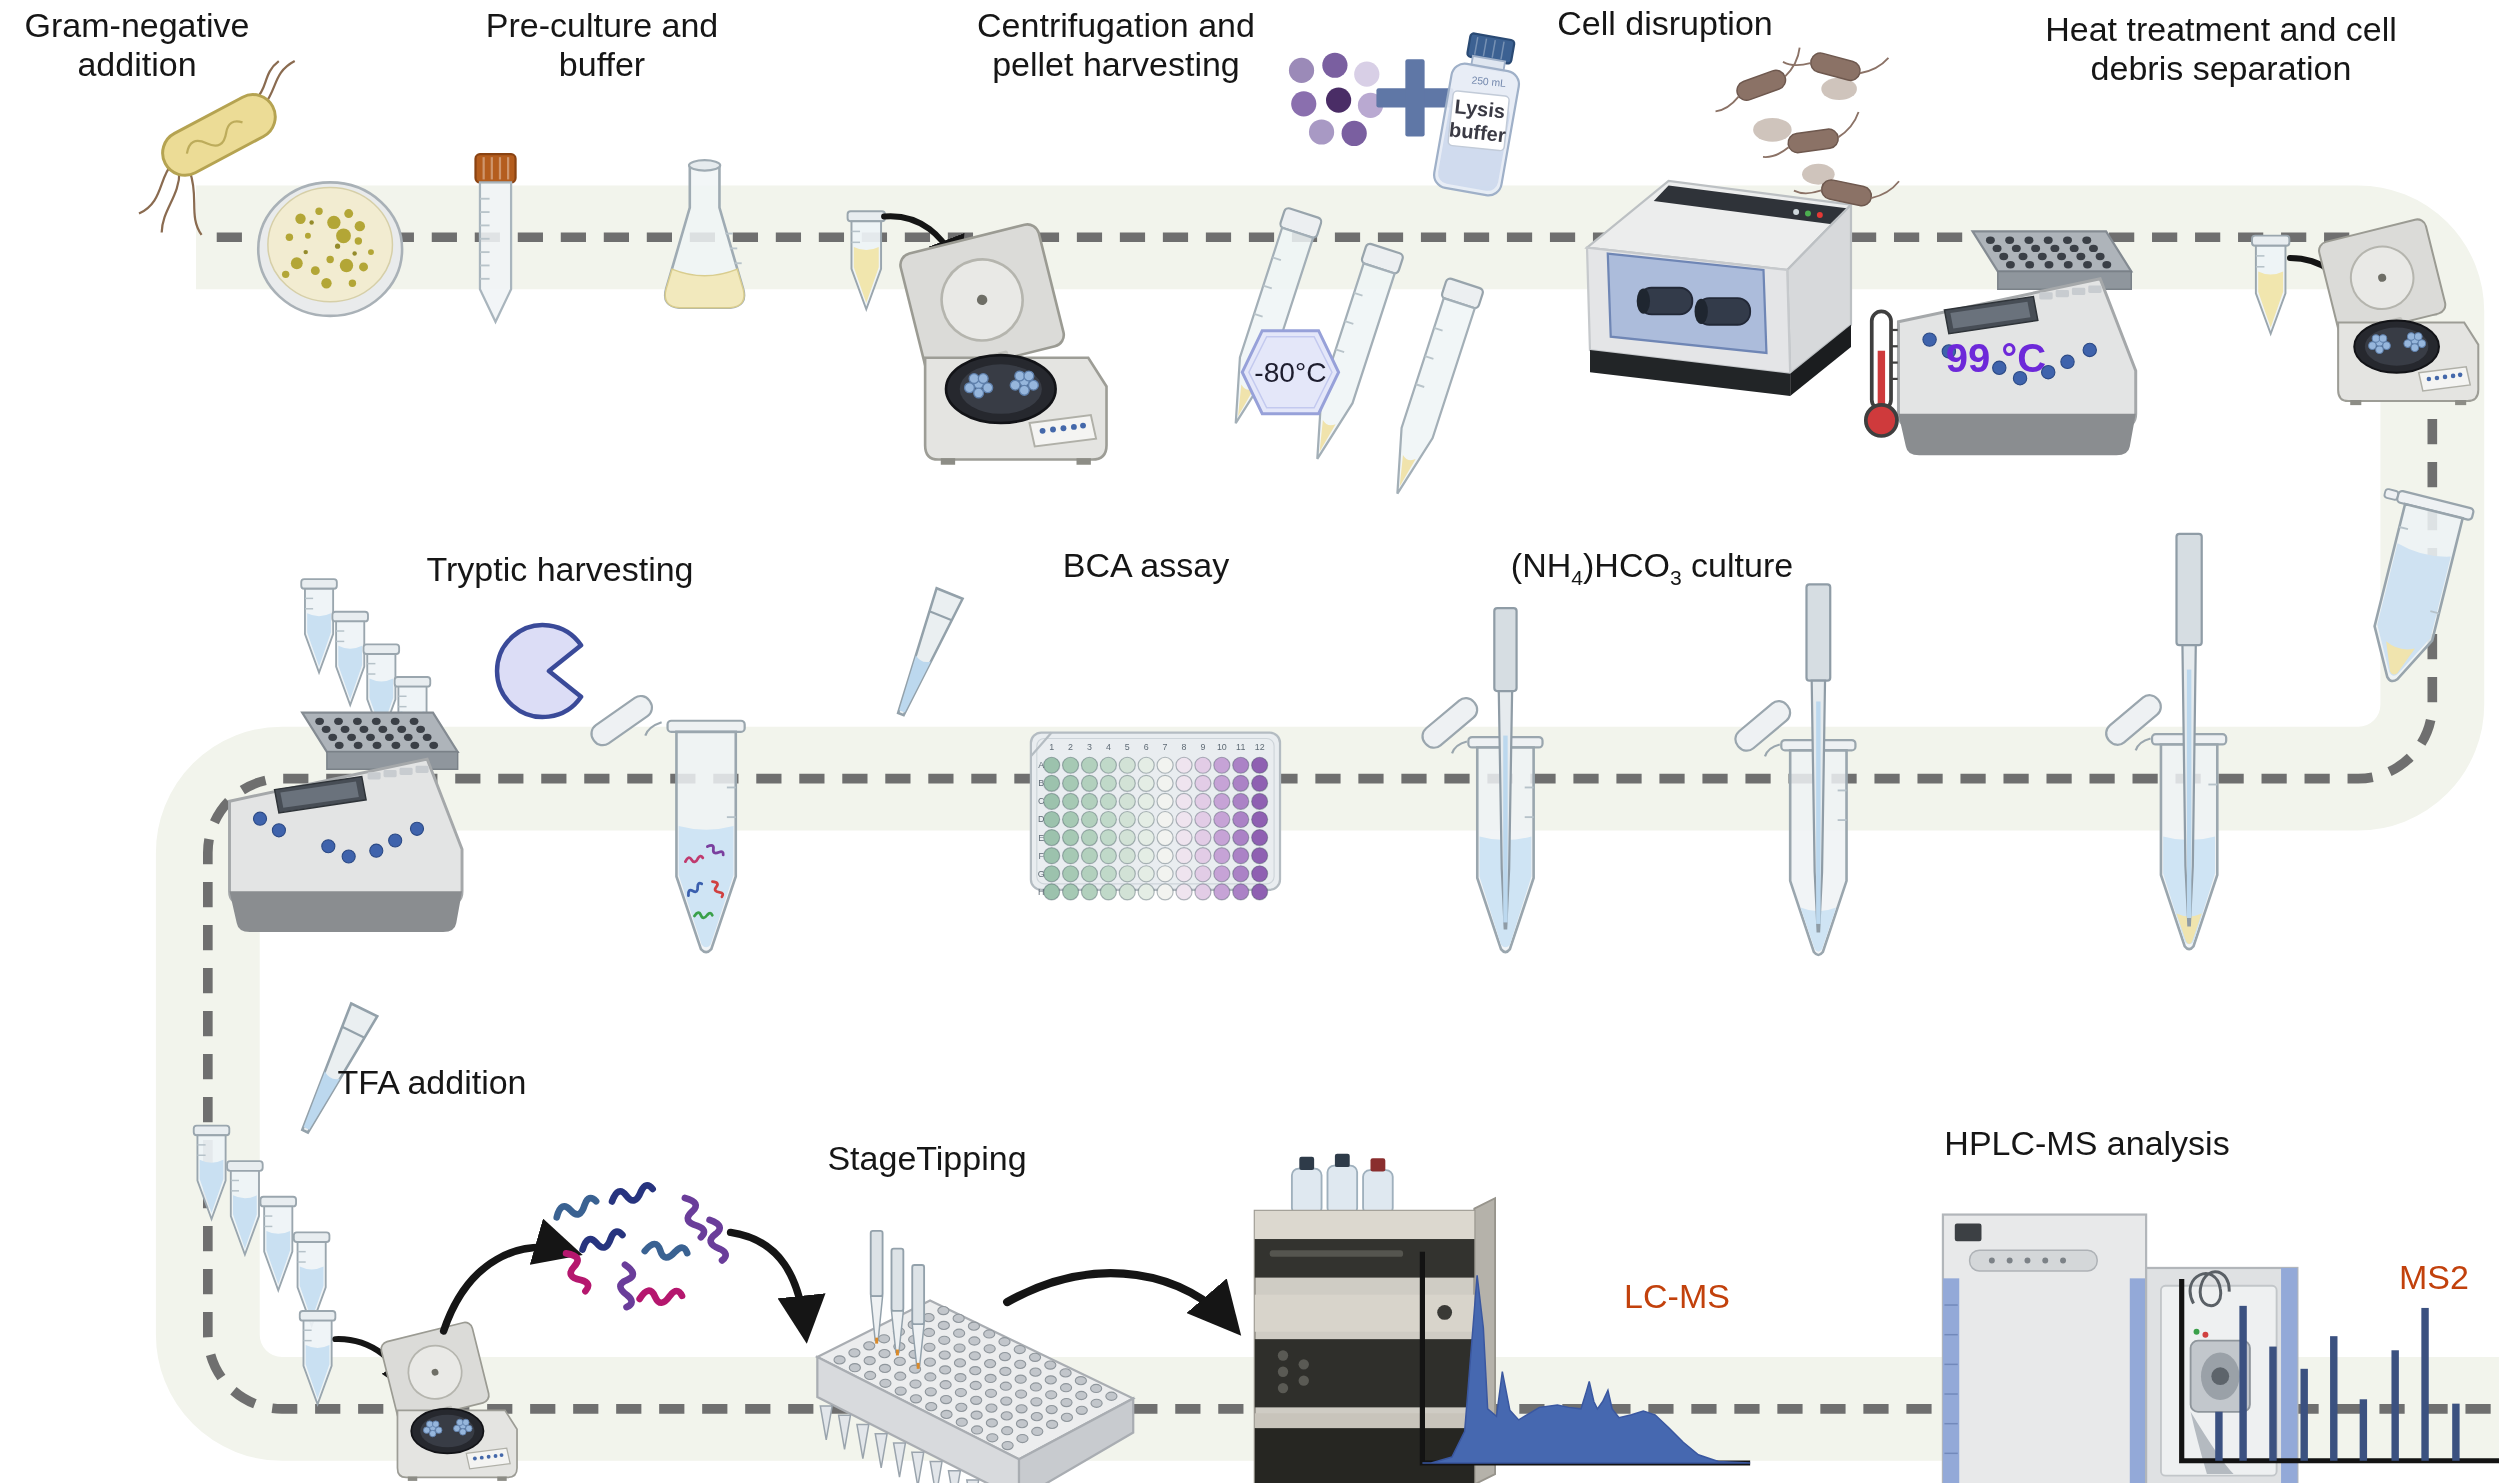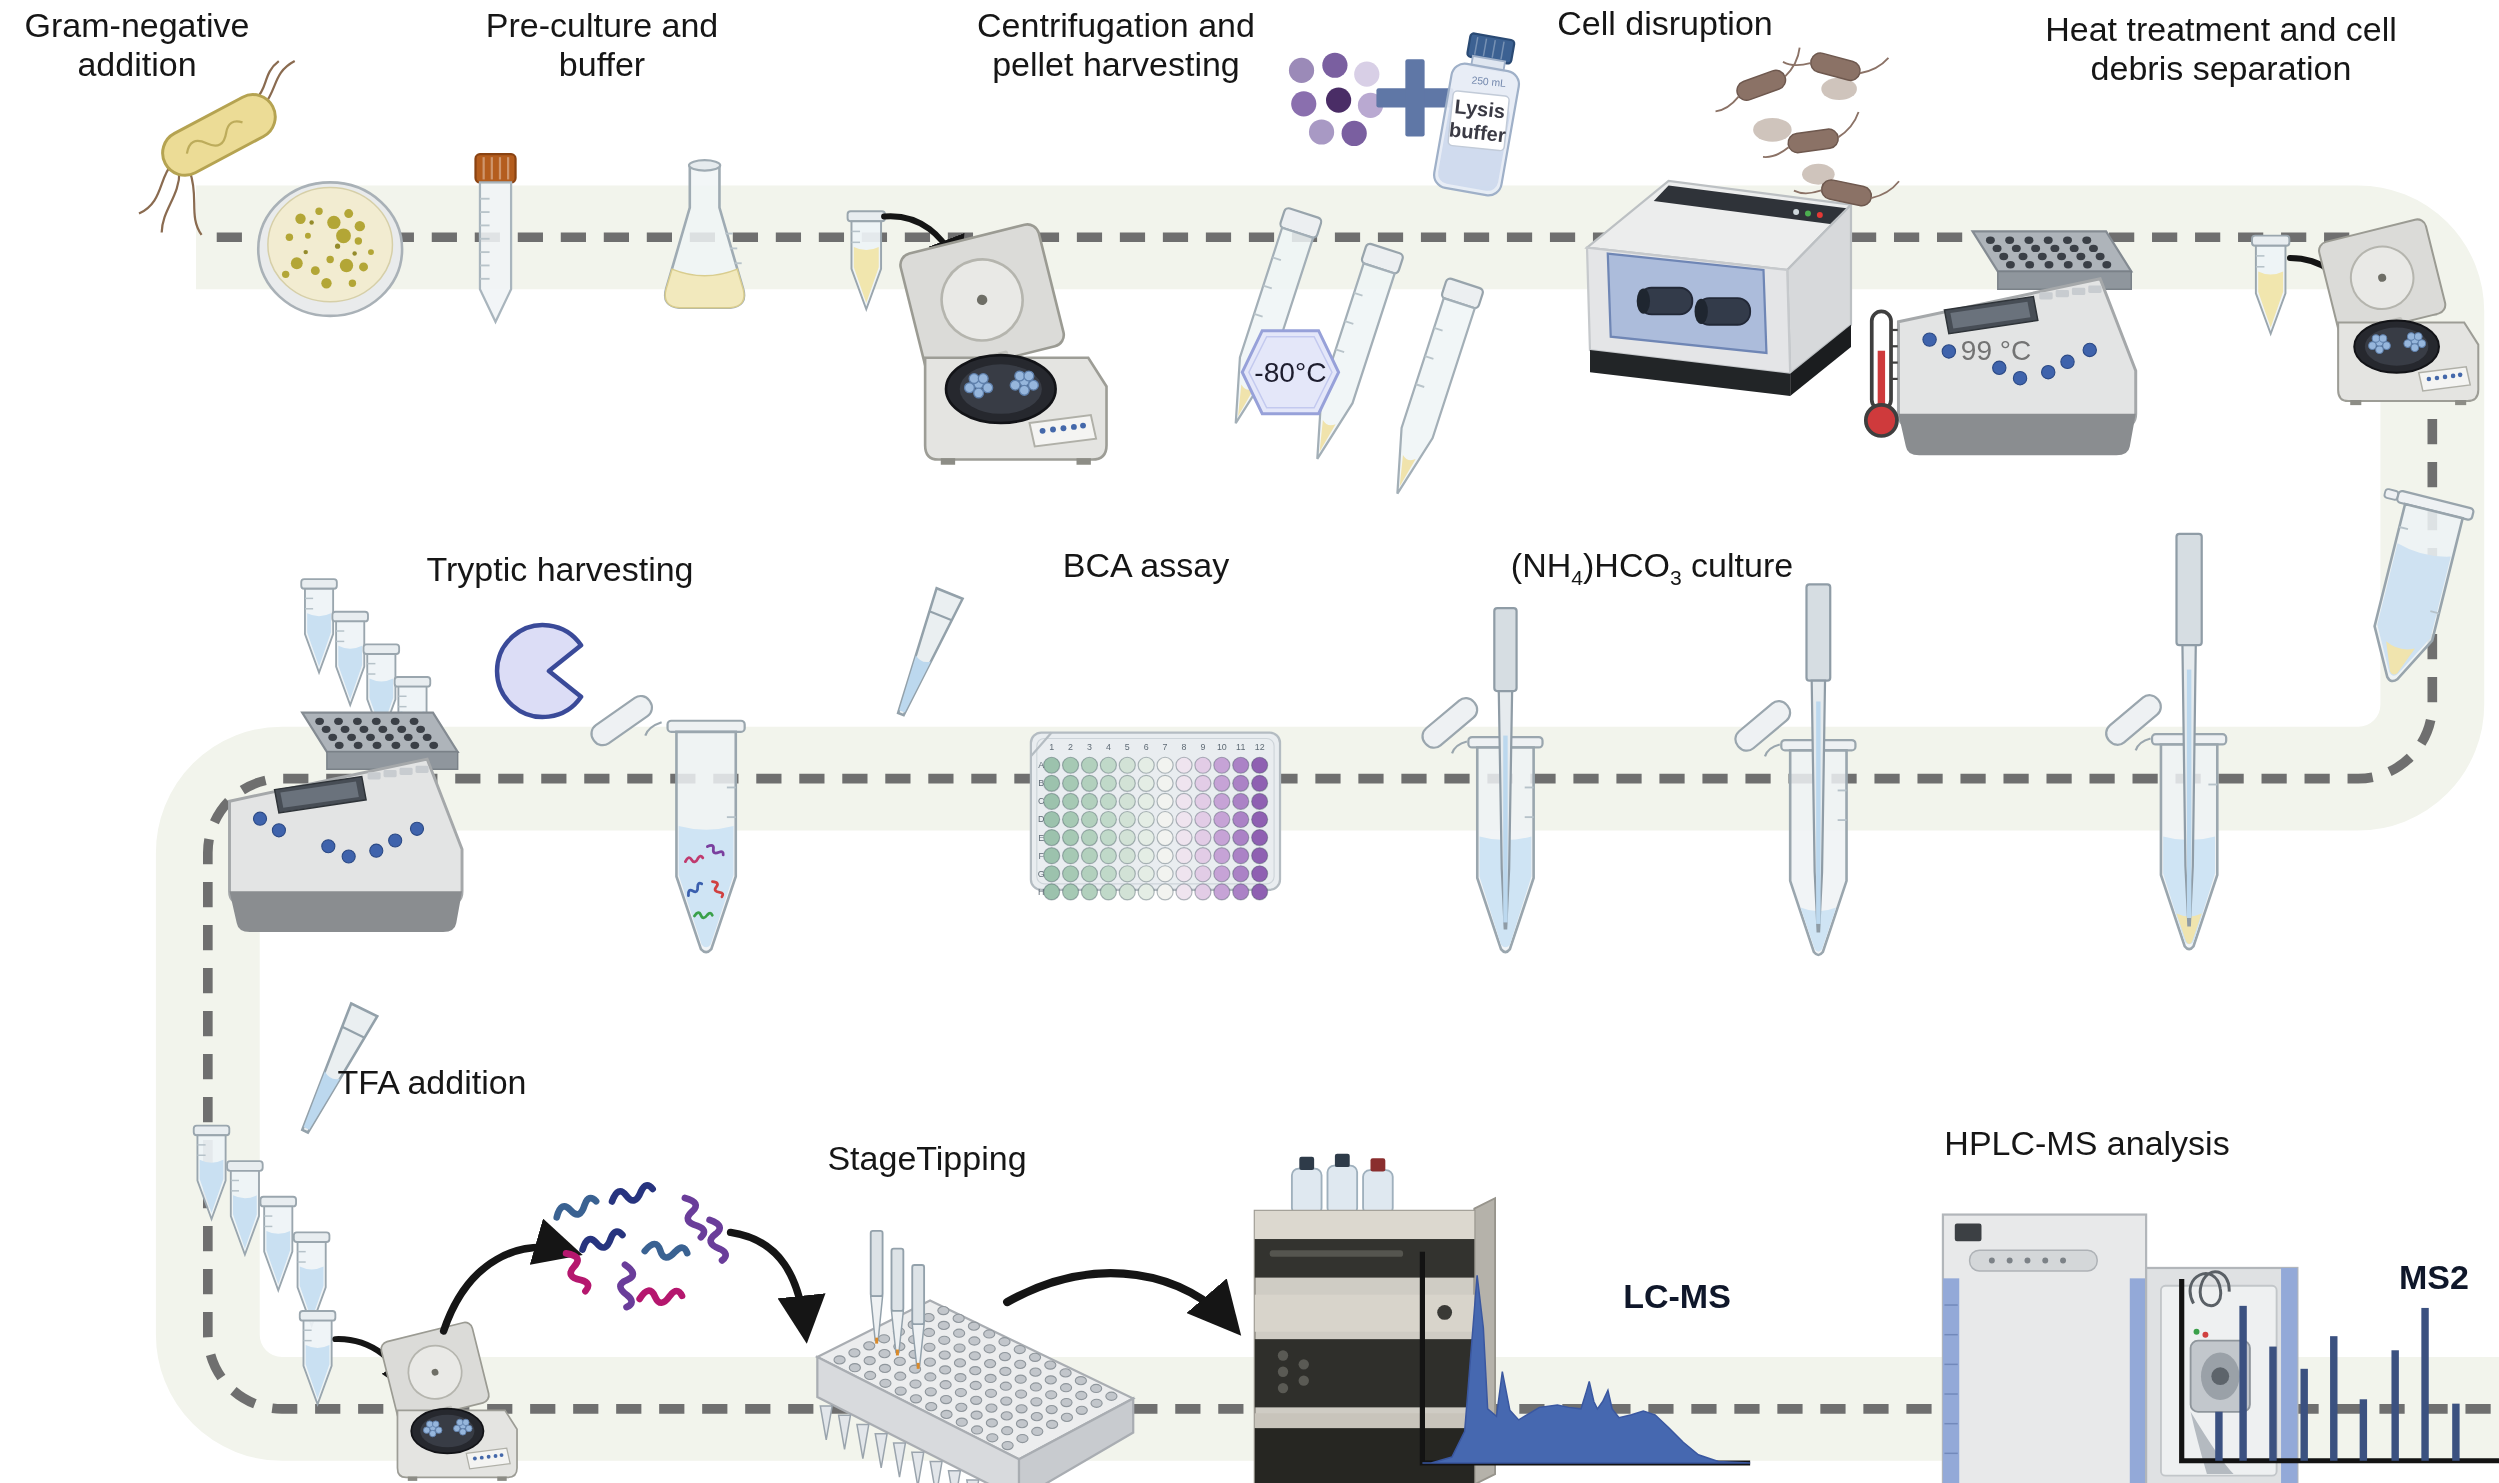--- a/index.html
+++ b/index.html
@@ -2,23 +2,23 @@
 <html style="font-size:12px"><head>
 <meta charset="utf-8">
 <style>
   html,body{margin:0;padding:0;background:#ffffff;}
   body{width:2500px;height:1483px;position:relative;overflow:hidden;
        font-family:"Liberation Sans",sans-serif;color:#151515;}
   #canvas{position:absolute;left:0;top:0;}
   svg{font-family:"Liberation Sans",sans-serif;}
   .lbl{position:absolute;transform:translateX(-50%);text-align:center;
        font-weight:400;font-size:34px;line-height:1.16;color:#161616;white-space:nowrap;z-index:5;}
-  .lbl.light{font-weight:700;color:#0f172a;}
+  .lbl.light{font-weight:400;color:#c2410c;}
   .lbl sub{font-size:0.62em;}
-  .temp{font-size:28px;font-weight:400;color:#737373;}
+  .temp{font-size:40px;font-weight:700;color:#6d28d9;}
 </style>
 </head>
 <body>
 
 <svg id="canvas" width="2500" height="1483" viewBox="0 0 3371 2000">
   <defs>
     <marker id="ah" viewBox="0 0 10 10" refX="7.5" refY="5" markerWidth="6.5" markerHeight="6.5" orient="auto-start-reverse">
       <path d="M0,0 L10,5 L0,10 Z" fill="#151515"></path>
     </marker>
 

